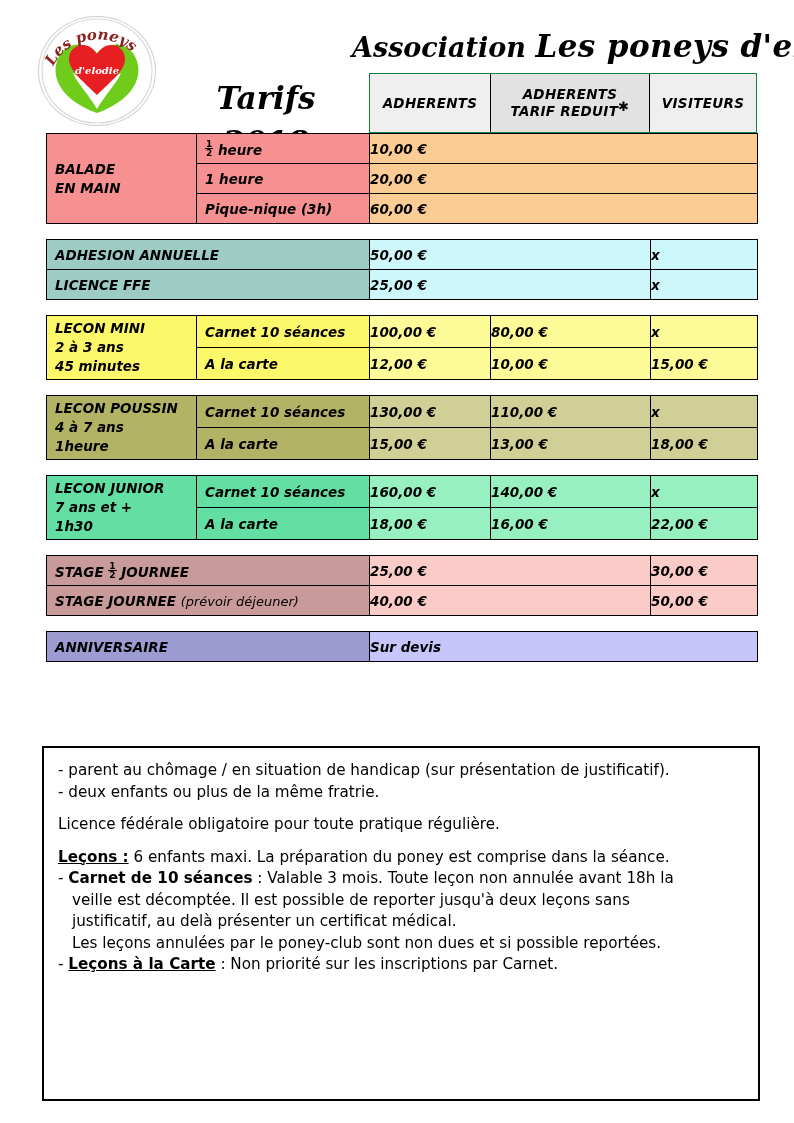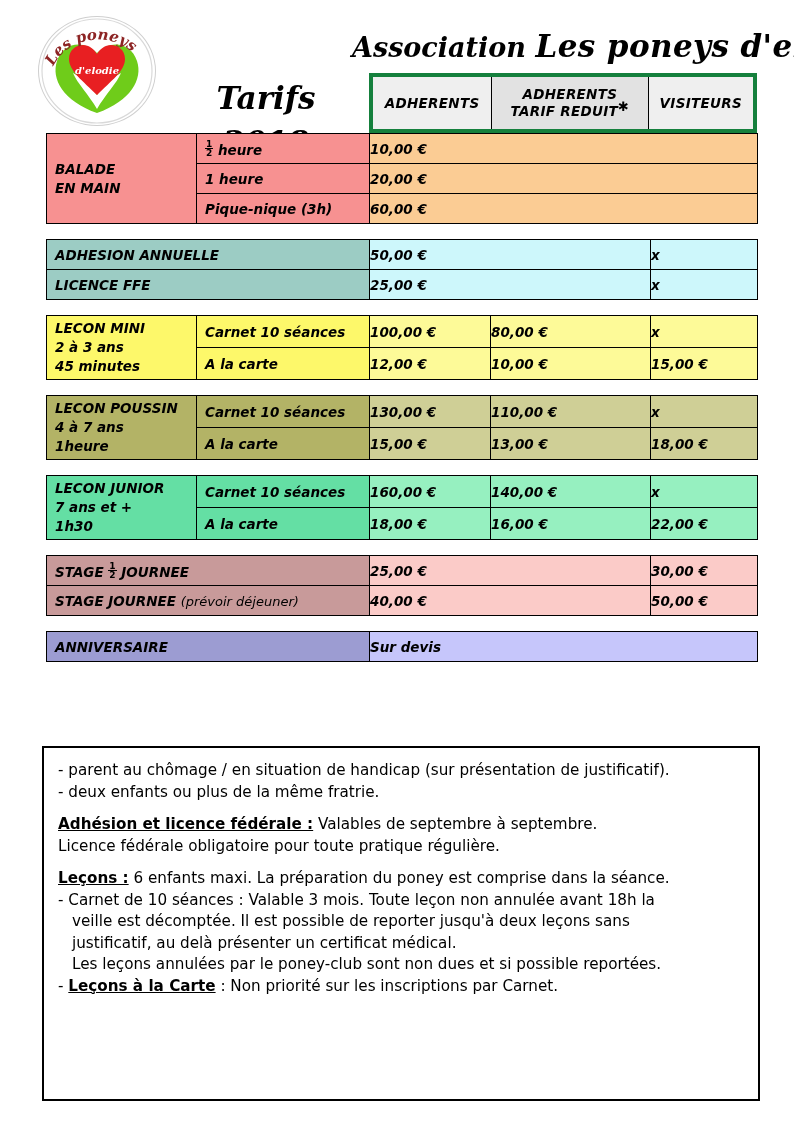--- a/index.html
+++ b/index.html
@@ -49,21 +49,21 @@
     line-height: 44px;
     text-align: center;
     color: #000;
   }
 
   
   .colhead {
     position: absolute; left: 369px; top: 73px;
     width: 388px; height: 60px;
     display: flex;
-    border: 4px solid #15803d;
+    border: 1px solid #15803d;
     background: #efefef;
   }
   .colhead .ch {
     display: flex; align-items: center; justify-content: center;
     text-align: center;
     font-family: "DejaVu Sans", sans-serif;
     font-style: italic; font-weight: 700;
     font-size: 13.5px; line-height: 17px;
     letter-spacing: .3px;
     color: #000;
@@ -128,21 +128,21 @@
     background: #ffffff;
     padding: 12px 12px 6px 14px;
     font-family: "DejaVu Sans", sans-serif;
     font-size: 15.2px;
     line-height: 21.5px;
     color: #000;
   }
   .notes .ln { white-space: nowrap; }
   .notes .gap { height: 11px; }
   .notes .u { text-decoration: underline; font-weight: 700; }
-  .notes .b { font-weight: 400; margin-top: 32px; }
+  .notes .b { font-weight: 700; margin-top: 32px; }
   .notes .indent { padding-left: 14px; }
   .notes .head-line { padding-left: 14px; }
   .notes .center { text-align: center; white-space: nowrap; }
   .asterisk { font-size: 15px; }
 </style>
 </head>
 <body>
 
 <div class="page">
 
@@ -336,23 +336,20 @@
   </table>
 
   <div class="notes">
 
 
     <div class="ln">- parent au chômage / en situation de handicap (sur présentation de justificatif).</div>
     <div class="ln">- deux enfants ou plus de la même fratrie.</div>
 
     <div class="gap"></div>
 
-    <div class="ln">
-      <span class="u">Adhésion et licence fédérale :</span><span> Valables de septembre à septembre.</span>
-    </div>
     <div class="ln">Licence fédérale obligatoire pour toute pratique régulière.</div>
 
     <div class="gap"></div>
 
     <div class="ln">
       <span class="u">Leçons :</span><span> 6 enfants maxi. La préparation du poney est comprise dans la séance.</span>
     </div>
 
     <div class="ln">
       <span>-</span>

